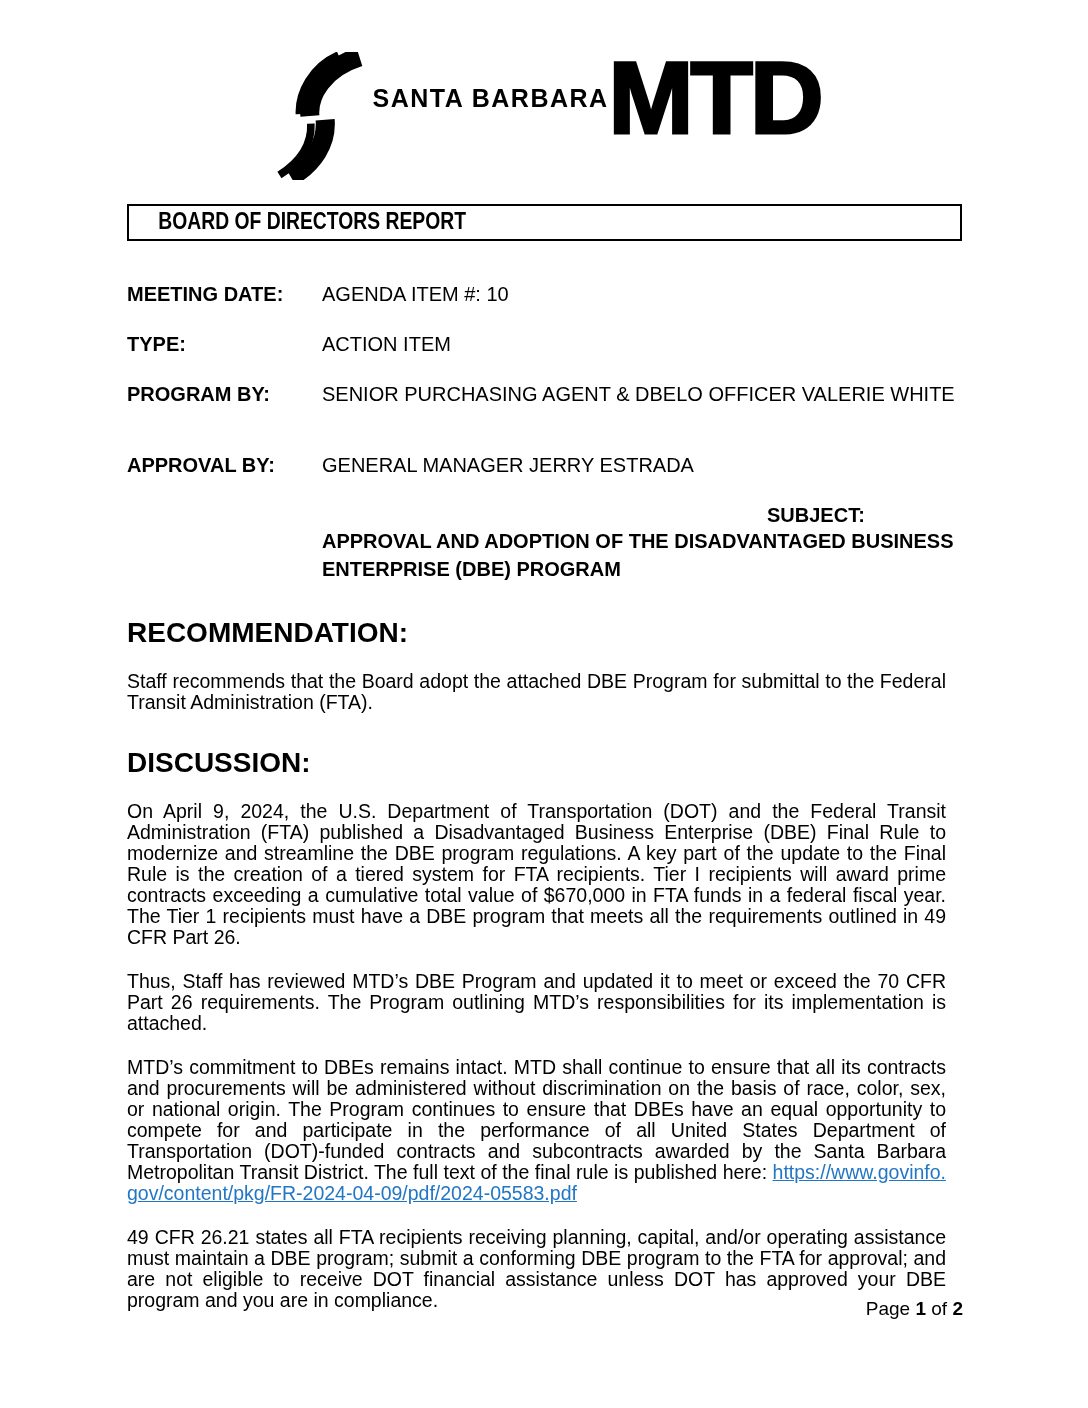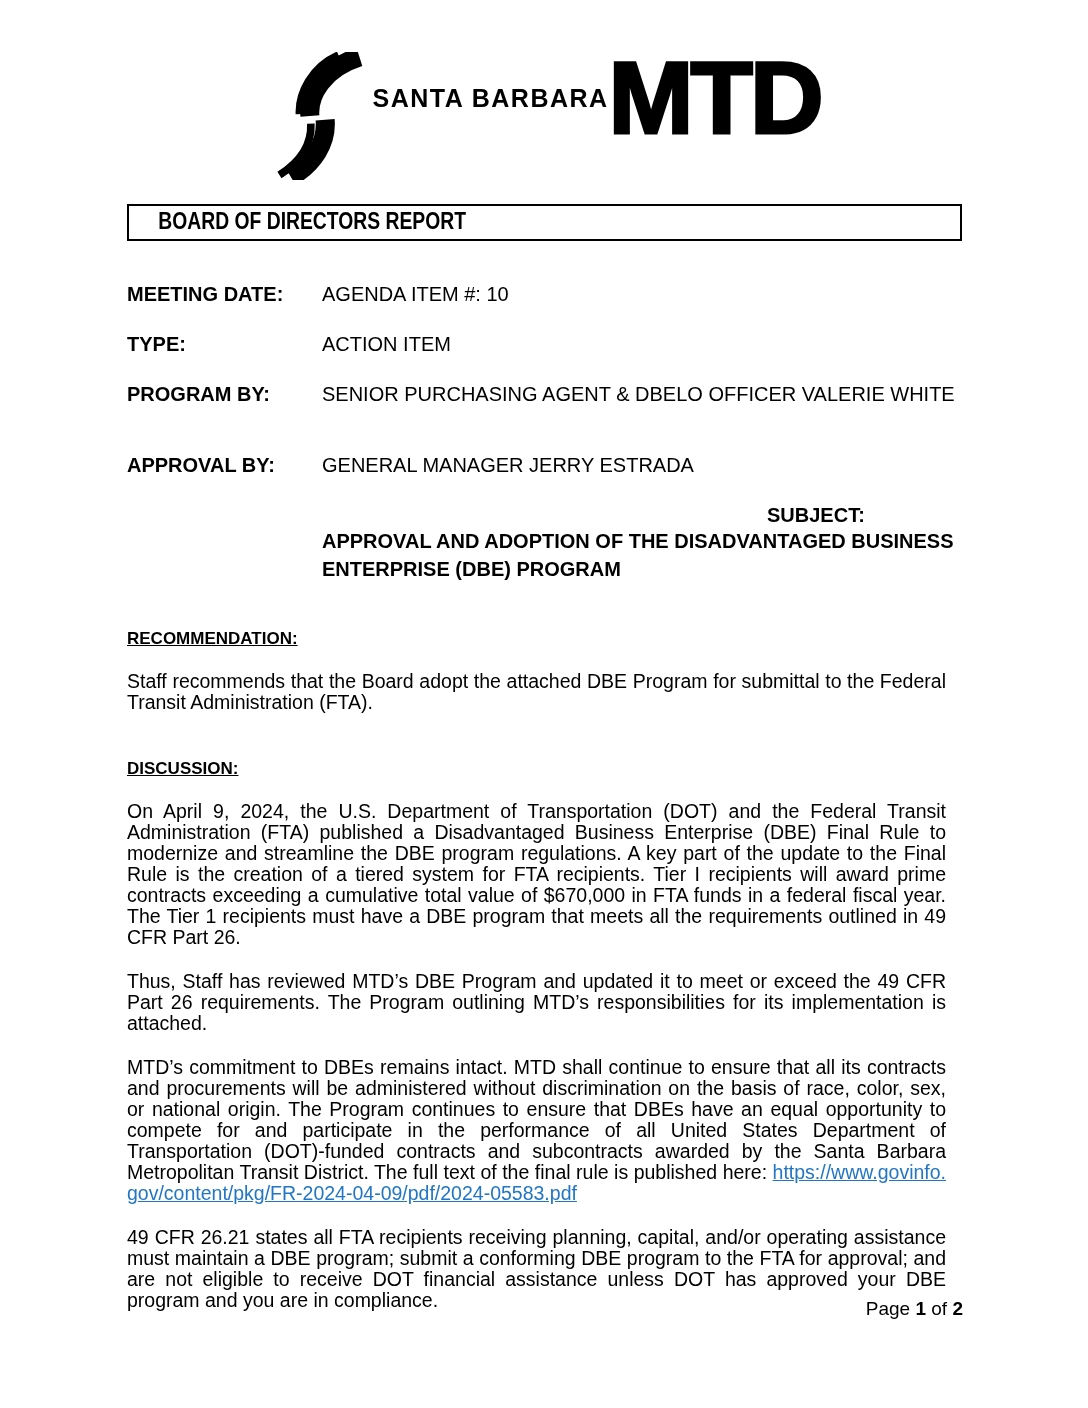--- a/index.html
+++ b/index.html
@@ -61,22 +61,22 @@
   .meta-row{display:flex;align-items:flex-end;margin-bottom:27px;}
   .meta-row.gap-lg{margin-top:48px;}
   .meta-row.gap-md{margin-top:6px;flex-direction:column;}
   .meta-label{width:195px;flex:none;font-weight:bold;white-space:nowrap;}
   .meta-value{flex:1 1 auto;}
   .meta-value.first-col{flex:none;width:383px;}
   .meta-value.bold{font-weight:bold;max-width:640px;line-height:1.4;}
   .meta-inline-label{font-weight:normal;white-space:nowrap;}
   
   .section-heading{
-    font-weight:bold;font-size:17px;
-    margin-top:46px;margin-bottom:22px;text-decoration:underline;
+    font-weight:bold;font-size:28px;
+    margin-top:34px;margin-bottom:22px;
   }
   .para{
     font-size:19.5px;
     line-height:21px;
     text-align:justify;
     margin:0 16px 23px 0;
   }
   a.doc-link{color:var(--link);text-decoration:underline;word-break:break-all;}
   
   .footer{
@@ -139,21 +139,21 @@
       <span class="meta-value bold">APPROVAL AND ADOPTION OF THE DISADVANTAGED BUSINESS ENTERPRISE (DBE) PROGRAM</span>
     </div>
 
   </div>
 
   <div class="section-heading">RECOMMENDATION:</div>
   <p class="para">Staff recommends that the Board adopt the attached DBE Program for submittal to the Federal Transit Administration (FTA).</p>
 
   <div class="section-heading">DISCUSSION:</div>
   <p class="para">On April 9, 2024, the U.S. Department of Transportation (DOT) and the Federal Transit Administration (FTA) published a Disadvantaged Business Enterprise (DBE) Final Rule to modernize and streamline the DBE program regulations. A key part of the update to the Final Rule is the creation of a tiered system for FTA recipients. Tier I recipients will award prime contracts exceeding a cumulative total value of $670,000 in FTA funds in a federal fiscal year. The Tier 1 recipients must have a DBE program that meets all the requirements outlined in 49 CFR Part 26.</p>
-  <p class="para">Thus, Staff has reviewed MTD’s DBE Program and updated it to meet or exceed the 49 CFR Part 26 requirements. The Program outlining MTD’s responsibilities for its implementation is attached.</p>
+  <p class="para">Thus, Staff has reviewed MTD’s DBE Program and updated it to meet or exceed the 70 CFR Part 26 requirements. The Program outlining MTD’s responsibilities for its implementation is attached.</p>
   <p class="para"><span>MTD’s commitment to DBEs remains intact. MTD shall continue to ensure that all its contracts and procurements will be administered without discrimination on the basis of race, color, sex, or national origin. The Program continues to ensure that DBEs have an equal opportunity to compete for and participate in the performance of all United States Department of Transportation (DOT)-funded contracts and subcontracts awarded by the Santa Barbara Metropolitan Transit District. The full text of the final rule is published here: </span><a class="doc-link" href="#">https://www.govinfo.gov/content/pkg/FR-2024-04-09/pdf/2024-05583.pdf</a></p>
   <p class="para">49 CFR 26.21 states all FTA recipients receiving planning, capital, and/or operating assistance must maintain a DBE program; submit a conforming DBE program to the FTA for approval; and are not eligible to receive DOT financial assistance unless DOT has approved your DBE program and you are in compliance.</p>
 
 </div>
 
 <div class="footer">
   <span>Page</span>
   <b>1</b>
   <span>of</span>
   <b>2</b>

